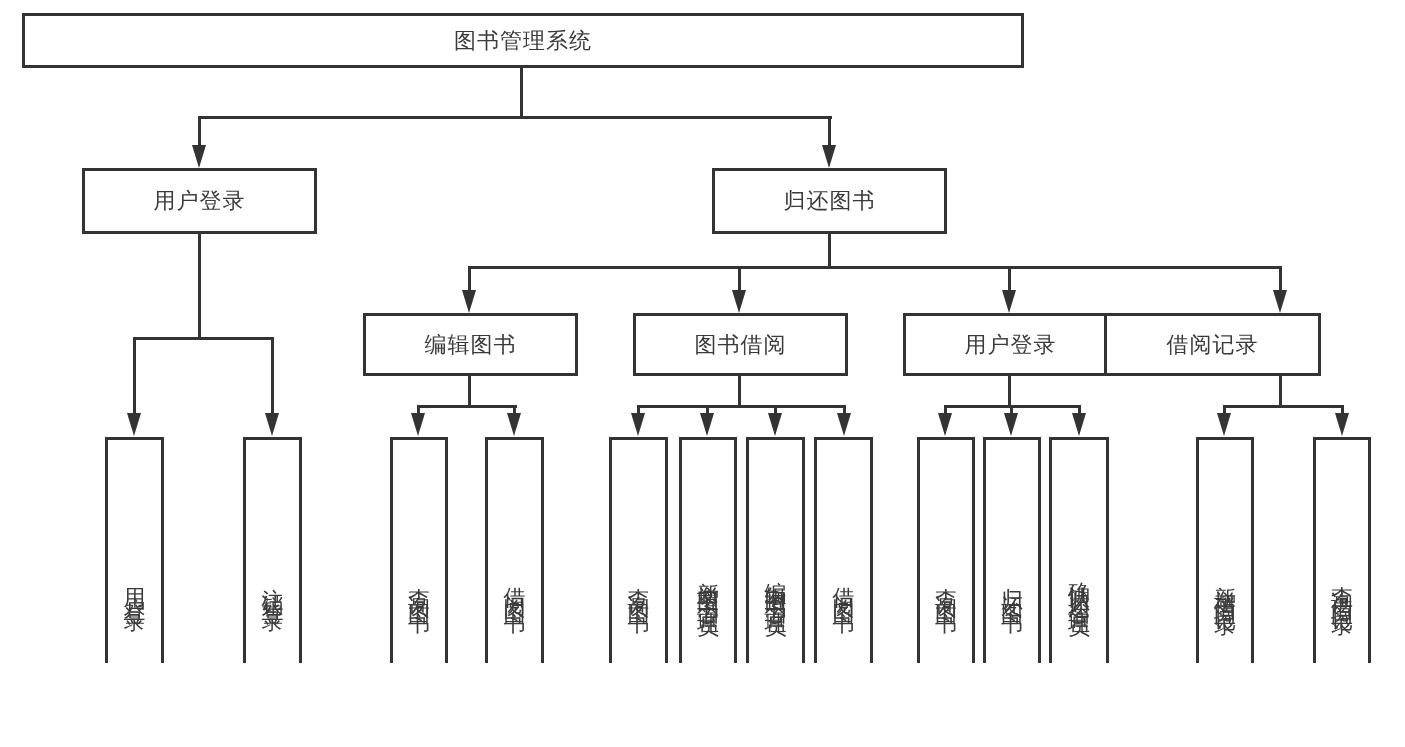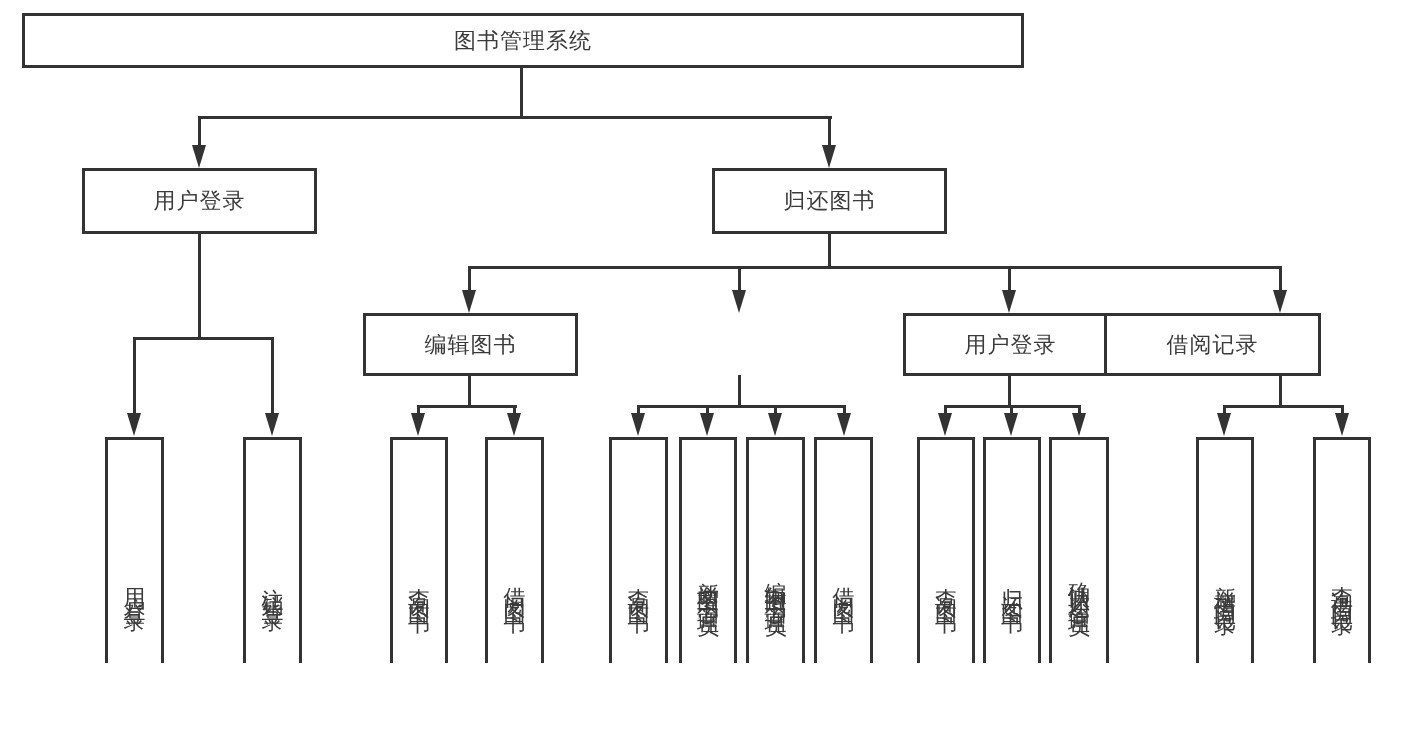--- a/index.html
+++ b/index.html
@@ -118,20 +118,23 @@
   <div class="node" style="left:82px;top:168px;width:235px;height:66px">
     <span class="hlabel">用户登录</span>
   </div>
   <div class="node" style="left:712px;top:168px;width:235px;height:66px">
     <span class="hlabel">归还图书</span>
   </div>
 
   <div class="node" style="left:363px;top:313px;width:215px;height:63px">
     <span class="hlabel">编辑图书</span>
   </div>
+  <div class="node" style="left:633px;top:313px;width:215px;height:63px">
+    <span class="hlabel">图书借阅</span>
+  </div>
   <div class="node" style="left:903px;top:313px;width:215px;height:63px">
     <span class="hlabel">用户登录</span>
   </div>
   <div class="node" style="left:1104px;top:313px;width:217px;height:63px">
     <span class="hlabel">借阅记录</span>
   </div>
 
   <div class="node" style="left:105px;top:437px;width:59px;height:298px">
     <span class="vtext">用户登录</span>
   </div>

